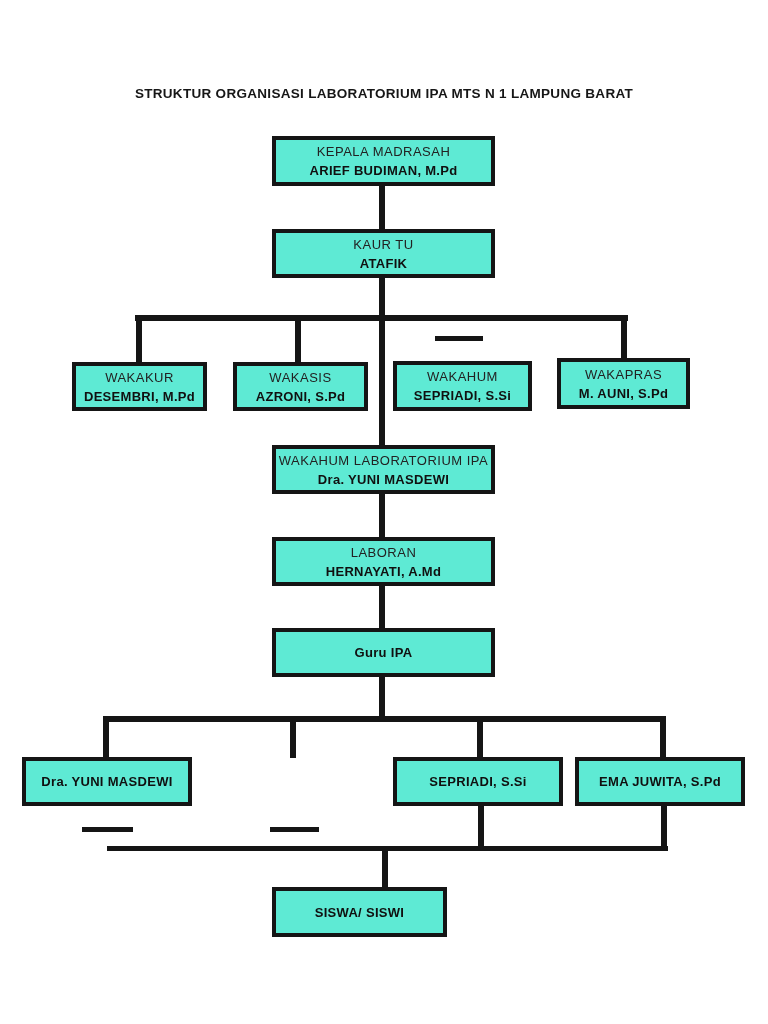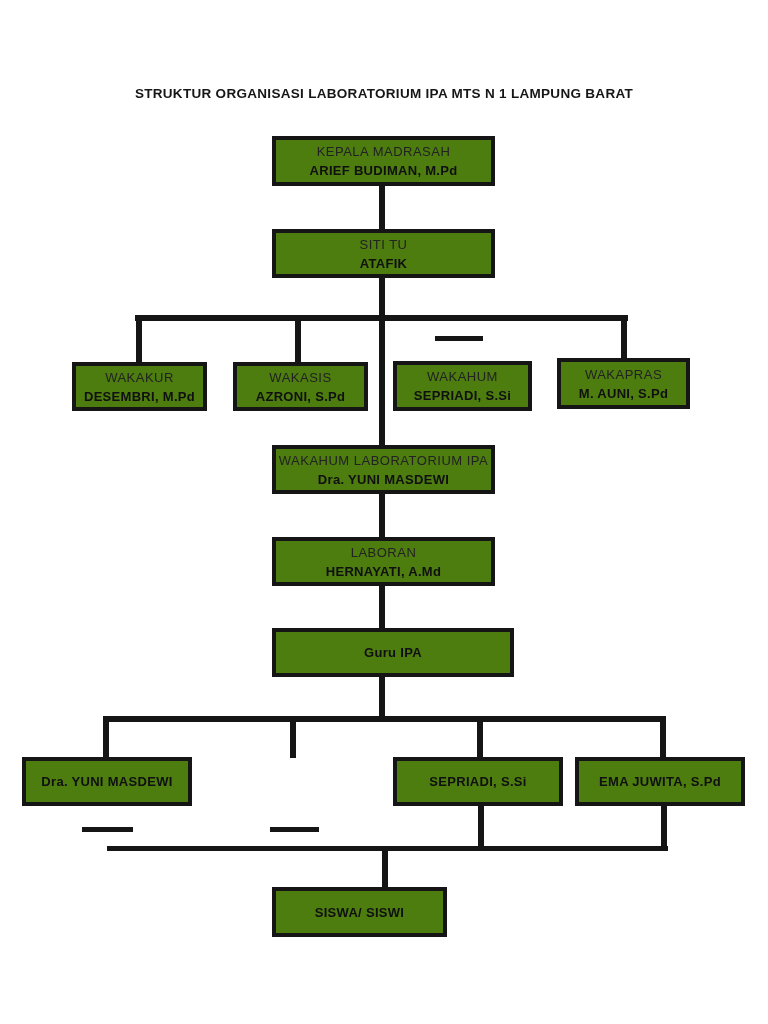--- a/index.html
+++ b/index.html
@@ -5,21 +5,21 @@
   html,body { margin:0; padding:0; background:#ffffff; }
   .page {
     position:relative; width:768px; height:1024px; background:#ffffff;
     font-family:"Liberation Sans", sans-serif; overflow:hidden;margin-top:24px;
   }
   .chart-title {
     position:absolute; top:62px; left:0; width:768px; text-align:center;
     font-size:13.5px; font-weight:700; color:#161616; letter-spacing:.3px;
   }
   .box {
-    position:absolute; box-sizing:border-box; background:#4d7c0f;
+    position:absolute; box-sizing:border-box; background:#5eead4;
     border:4px solid #151515;
     display:flex; flex-direction:column; align-items:center; justify-content:center;
     text-align:center; padding:2px 4px;
   }
   .role {
     font-size:13px; font-weight:400; color:#222222;
     letter-spacing:.5px; line-height:19px; white-space:nowrap;
   }
   .name {
     font-size:13px; font-weight:700; color:#101010;
@@ -33,21 +33,21 @@
 <div class="page">
 
   <div class="chart-title">STRUKTUR ORGANISASI LABORATORIUM IPA MTS N 1 LAMPUNG BARAT</div>
 
   <div class="box" style="left:272px; top:112px; width:223px; height:50px;">
     <span class="role">KEPALA MADRASAH</span>
     <span class="name">ARIEF BUDIMAN, M.Pd</span>
   </div>
 
   <div class="box" style="left:272px; top:205px; width:223px; height:49px;">
-    <span class="role">SITI TU</span>
+    <span class="role">KAUR TU</span>
     <span class="name">ATAFIK</span>
   </div>
 
   <div class="box" style="left:72px; top:338px; width:135px; height:49px;">
     <span class="role">WAKAKUR</span>
     <span class="name">DESEMBRI, M.Pd</span>
   </div>
 
   <div class="box" style="left:233px; top:338px; width:135px; height:49px;">
     <span class="role">WAKASIS</span>
@@ -67,21 +67,21 @@
   <div class="box" style="left:272px; top:421px; width:223px; height:49px;">
     <span class="role">WAKAHUM LABORATORIUM IPA</span>
     <span class="name">Dra. YUNI MASDEWI</span>
   </div>
 
   <div class="box" style="left:272px; top:513px; width:223px; height:49px;">
     <span class="role">LABORAN</span>
     <span class="name">HERNAYATI, A.Md</span>
   </div>
 
-  <div class="box" style="left:272px; top:604px; width:242px; height:49px;">
+  <div class="box" style="left:272px; top:604px; width:223px; height:49px;">
     <span class="name">Guru IPA</span>
   </div>
 
   <div class="box" style="left:22px; top:733px; width:170px; height:49px;">
     <span class="name">Dra. YUNI MASDEWI</span>
   </div>
 
 
   <div class="box" style="left:393px; top:733px; width:170px; height:49px;">
     <span class="name">SEPRIADI, S.Si</span>

